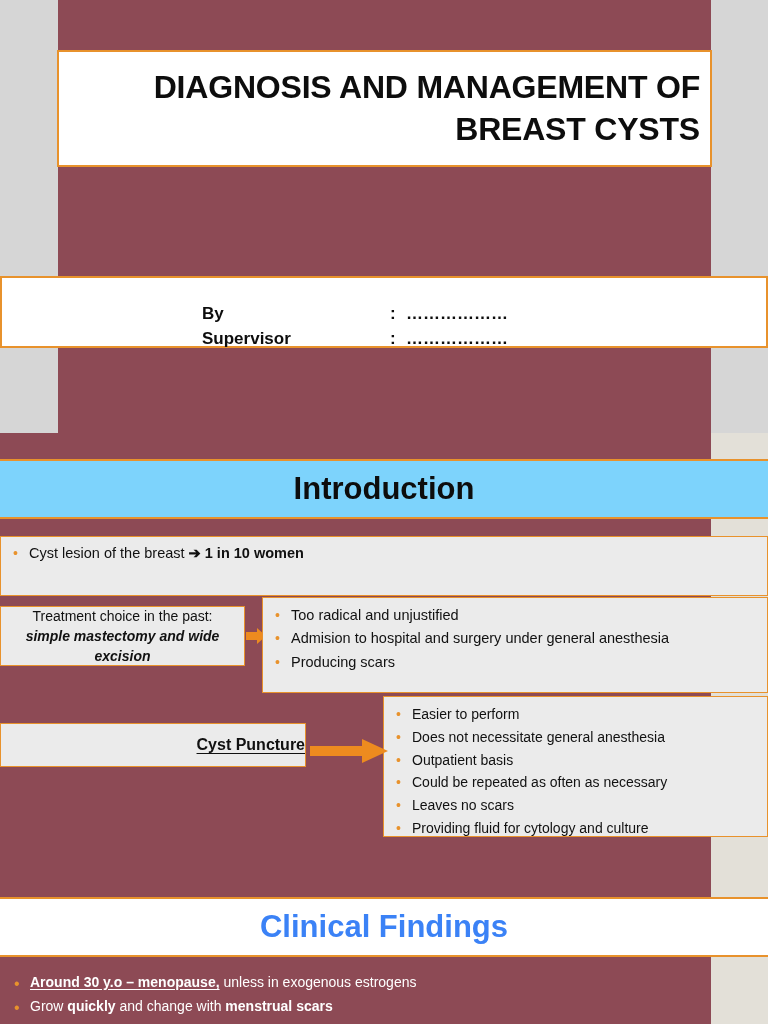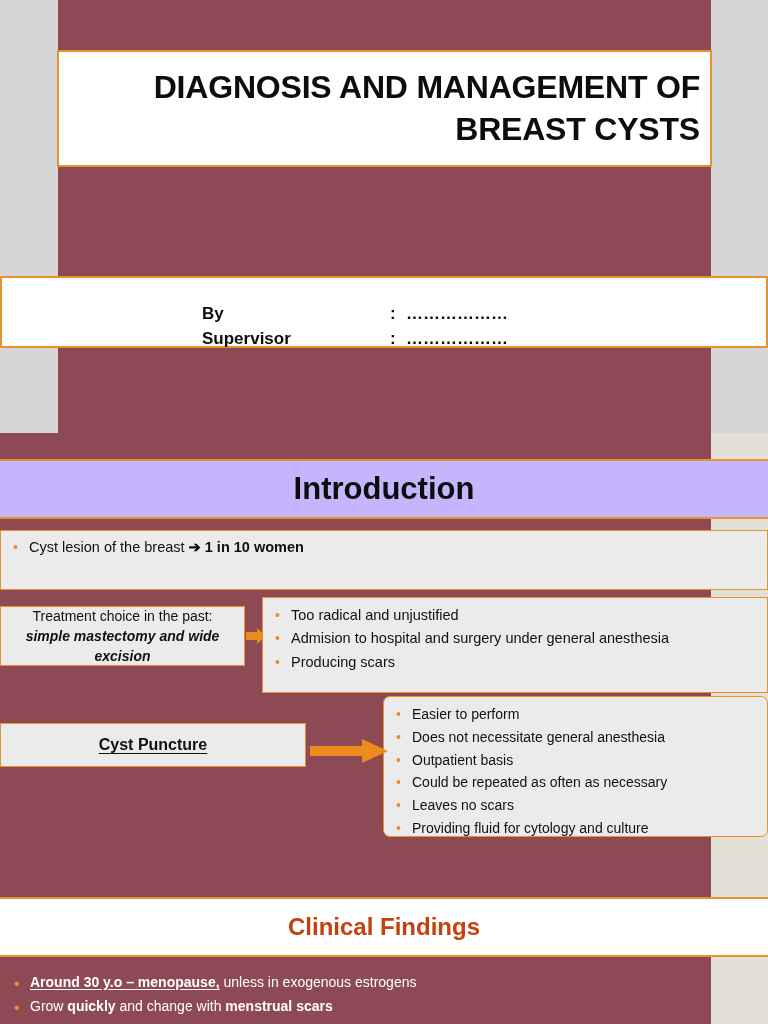--- a/index.html
+++ b/index.html
@@ -50,53 +50,52 @@
   .slide2 {
     position: absolute; left: 0; top: 433px; width: 768px; height: 457px;
     background: #e3e0d8;
   }
   .s2-band {
     position: absolute; left: 0; top: 0; width: 711px; height: 457px;
     background: #8d4a55;
   }
   .s2-title {
     position: absolute; left: 0; top: 26px; width: 768px; height: 60px;
-    background: #c4b5fd; border-top: 2px solid #e8922c; border-bottom: 2px solid #e8922c;
+    background: #7dd3fc; border-top: 2px solid #e8922c; border-bottom: 2px solid #e8922c;
     display: flex; align-items: center; justify-content: center;
   }
   .s2-title-text {
     font-family: "Liberation Sans", sans-serif;
     font-weight: bold; font-size: 31px; color: #0d0d0d;
   }
 
   .panel {
     background: #ebebeb; border: 1px solid #e8922c;
   }
 
   .s2-intro {
-    position: absolute; left: 0; top: 97px; width: 768px; height: 60px;
+    position: absolute; left: 0; top: 103px; width: 768px; height: 60px;
     padding: 5px 2px 5px 6px;
   }
   .s2-mid-left {
     position: absolute; left: 0; top: 173px; width: 245px; height: 60px;
     display: flex; align-items: center; justify-content: center;
     text-align: center; padding: 2px 16px;
   }
   .s2-mid-right {
     position: absolute; left: 262px; top: 164px; width: 506px; height: 96px;
     padding: 6px 6px 6px 6px;
   }
   .s2-low-left {
     position: absolute; left: 0; top: 290px; width: 306px; height: 44px;
-    display: flex; align-items: center; justify-content: center;
+    display: flex; align-items: center; justify-content: flex-end;
   }
   .s2-low-right {
     position: absolute; left: 383px; top: 263px; width: 385px; height: 141px;
     padding: 6px 6px 6px 6px;
-    border-radius: 7px;
   }
 
   .bullets { list-style: none; }
   .bullets li {
     position: relative; padding-left: 22px;
     font-size: 14.5px; line-height: 1.62; color: #111111;
   }
   .bullets li::before {
     content: "•"; position: absolute; left: 6px; top: 0;
     color: #e8922c; font-size: 14px;
@@ -129,21 +128,21 @@
     position: absolute; left: 0; top: 0; width: 711px; height: 134px;
     background: #8d4a55;
   }
   .s3-title {
     position: absolute; left: 0; top: 7px; width: 768px; height: 60px;
     background: #ffffff; border-top: 2px solid #e8922c; border-bottom: 2px solid #e8922c;
     display: flex; align-items: center; justify-content: center;
   }
   .s3-title-text {
     font-family: "Liberation Sans", sans-serif;
-    font-weight: bold; font-size: 24px; color: #c2410c;
+    font-weight: bold; font-size: 31px; color: #3b82f6;
   }
   .s3-body {
     position: absolute; left: 0; top: 80px; width: 711px;
   }
   .s3-body .bullets li {
     color: #ffffff; font-size: 14px; line-height: 1.72; padding-left: 30px;
   }
   .s3-body .bullets li::before { left: 14px; color: #e8922c; font-size: 16px; }
   .s3-body .u, .s3-body .ub { text-decoration-color: #ffffff; }
 </style>

